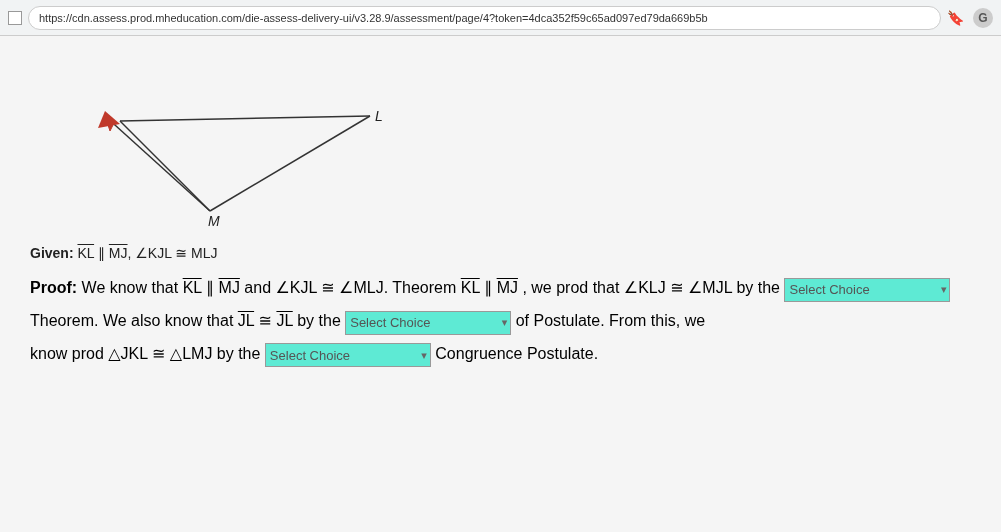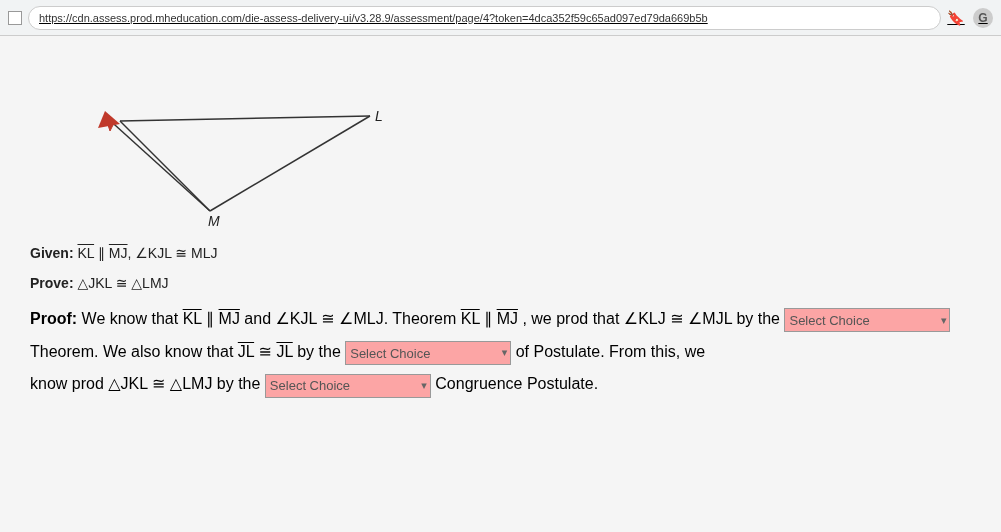--- a/index.html
+++ b/index.html
@@ -15,21 +15,20 @@
 
     
     .browser-bar {
       background: #f1f3f4;
       height: 36px;
       display: flex;
       align-items: center;
       padding: 0 8px;
       border-bottom: 1px solid #ccc;
       gap: 6px;
-      text-decoration: underline;
     }
     .browser-checkbox {
       width: 14px;
       height: 14px;
       border: 1px solid #999;
       background: white;
       flex-shrink: 0;
     }
     .url-bar {
       flex: 1;
@@ -95,21 +94,21 @@
     
     .overline {
       text-decoration: overline;
       font-style: normal;
     }
 
     
     .select-choice {
       display: inline-block;
       border: 1px solid #999;
-      background: #fca5a5;
+      background: #5eead4;
       padding: 2px 4px;
       font-size: 13px;
       color: #555;
       min-width: 120px;
       height: 24px;
       cursor: pointer;
       vertical-align: middle;
       appearance: none;
       -webkit-appearance: none;
       padding-right: 20px;
@@ -180,26 +179,20 @@
   <div class="given-line">
     <span class="label-bold">Given:</span>
     <span>
       <span class="overline">KL</span>
       ∥
       <span class="overline">MJ</span>,
       ∠KJL ≅ MLJ
     </span>
   </div>
 
-  <div class="prove-line">
-    <span class="label-bold">Prove:</span>
-    <span>
-      △JKL ≅ △LMJ
-    </span>
-  </div>
 
   <div class="proof-block">
     <span class="label-bold">Proof:</span>
     <span> We know that </span>
     <span class="overline">KL</span>
     <span> ∥ </span>
     <span class="overline">MJ</span>
     <span> and ∠KJL ≅ ∠MLJ. Theorem </span>
     <span class="overline">KL</span>
     <span> ∥ </span>

